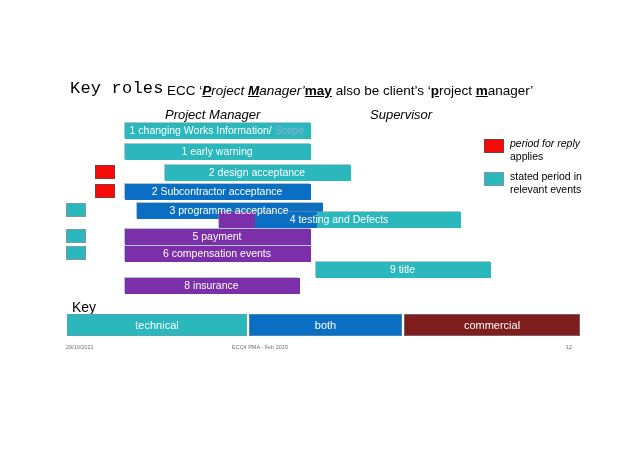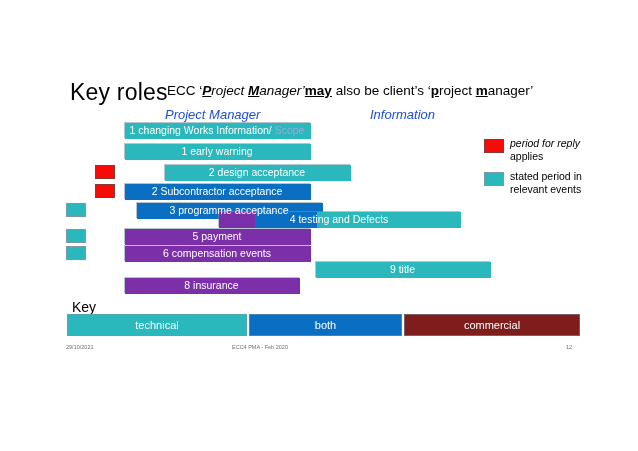--- a/index.html
+++ b/index.html
@@ -6,32 +6,32 @@
   body{
     width:638px;height:451px;background:#ffffff;overflow:hidden;
     font-family:"Liberation Sans", sans-serif;
     -webkit-font-smoothing:antialiased;
   }
   #slide{position:relative;width:638px;height:451px;}
 
   
   .key-roles{
     position:absolute;left:70px;top:79px;
-    font-size:23px;color:#000;letter-spacing:.2px;white-space:nowrap;
+    font-size:17px;color:#000;letter-spacing:.2px;white-space:nowrap;font-family:Liberation Mono, monospace;
   }
   .headline{
     position:absolute;left:167px;top:83px;
     font-size:13.5px;color:#000;white-space:nowrap;
   }
   .headline i{font-style:italic;}
   .headline u{text-decoration:underline;font-weight:bold;}
 
   .col-head{
     position:absolute;top:107px;
-    font-size:13px;font-style:italic;color:#1d4ed8;white-space:nowrap;text-align:center;
+    font-size:13px;font-style:italic;color:#000000;white-space:nowrap;text-align:center;
   }
   #col-pm{left:165px;}
   #col-sup{left:370px;}
 
   .key-title{
     position:absolute;left:72px;top:299px;
     font-size:14px;color:#000;
   }
 
   
@@ -92,21 +92,21 @@
 
 <div id="slide">
 
   <div class="key-roles">Key roles</div>
 
   <div class="headline">
     <span>ECC ‘</span><i><u>P</u><span>roject </span><u>M</u><span>anager’</span></i><u>may</u><span> also be client’s ‘</span><u>p</u><span>roject </span><u>m</u><span>anager’</span>
   </div>
 
   <div class="col-head" id="col-pm">Project Manager</div>
-  <div class="col-head" id="col-sup">Information</div>
+  <div class="col-head" id="col-sup">Supervisor</div>
 
   <div id="chart">
       <div class="bar" style="left: 124px; top: 122px; width: 186px;">
         <div class="seg" style="left: 0px; top: 0px; width: 186px; background: rgb(42, 184, 189);"></div>
         <div class="bar-label" style="position: relative; z-index: 2;">1 changing Works Information/<span class="alt"> Scope</span></div>
       </div>
       <div class="bar" style="left: 124px; top: 143px; width: 186px;">
         <div class="seg" style="left: 0px; top: 0px; width: 186px; background: rgb(42, 184, 189);"></div>
         <div class="bar-label" style="position: relative; z-index: 2;">1 early warning</div>
       </div>

